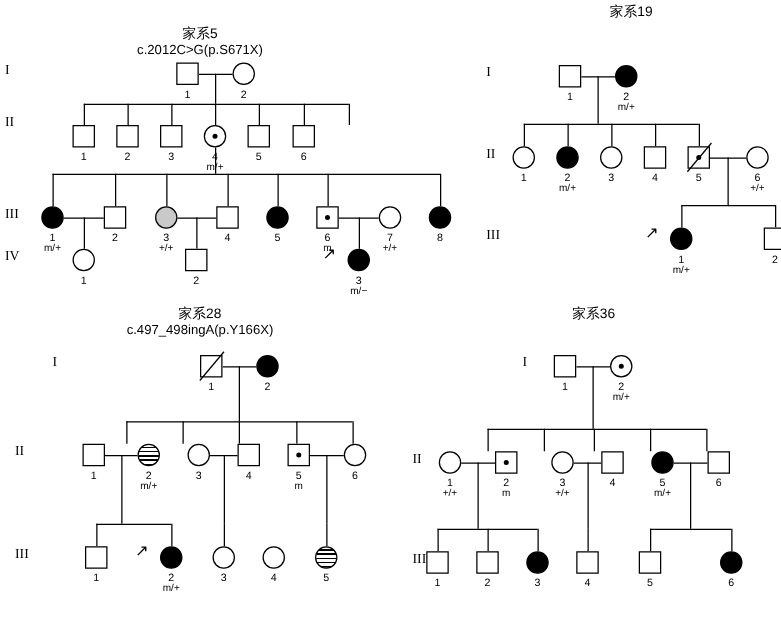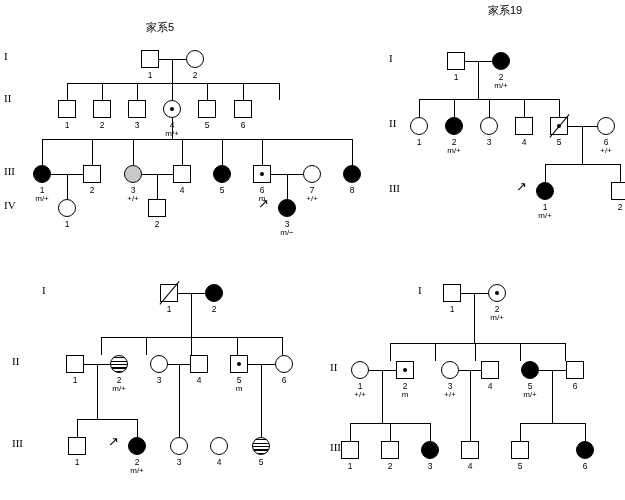--- a/index.html
+++ b/index.html
@@ -25,20 +25,21 @@
   .arrow{position:absolute;font-size:13px;line-height:13px;font-family:"DejaVu Sans",sans-serif;}
 </style>
 </head>
 <body>
 
 <div id="stage">
 
   <div class="panel" style="left:0;top:17px;width:320px;height:225px;">
     <div class="title" style="left:40px;top:4px;width:240px;">
       <div>家系5</div>
+      <div class="l2">c.2012C&gt;G(p.S671X)</div>
     </div>
 
     <div class="gen" style="left:4px;top:33px;">I</div>
     <div class="gen" style="left:4px;top:75px;">II</div>
     <div class="gen" style="left:4px;top:148px;">III</div>
     <div class="gen" style="left:4px;top:182px;">IV</div>
 
     <div class="ln h" style="left:159px;top:42px;width:27px;"></div>
     <div class="node sq" style="left:141px;top:33px;width:18px;height:18px;"></div>
     <div class="lbl" style="left:141px;top:53px;width:18px;">1</div>
@@ -189,20 +190,22 @@
     <div class="arrow" style="left:141px;top:180px;">↗</div>
     <div class="lbl" style="left:161px;top:202px;width:18px;">1</div>
     <div class="sub" style="left:155px;top:211px;width:30px;">m/+</div>
 
     <div class="node sq" style="left:236px;top:182px;width:18px;height:18px;"></div>
     <div class="lbl" style="left:236px;top:202px;width:18px;">2</div>
   </div>
 
   <div class="panel" style="left:0;top:245px;width:320px;height:255px;">
     <div class="title" style="left:40px;top:0px;width:240px;">
+      <div>家系28</div>
+      <div class="l2">c.497_498ingA(p.Y166X)</div>
     </div>
 
     <div class="gen" style="left:42px;top:39px;">I</div>
     <div class="gen" style="left:12px;top:110px;">II</div>
     <div class="gen" style="left:12px;top:192px;">III</div>
 
     <div class="ln h" style="left:178px;top:48px;width:27px;"></div>
     <div class="node sq" style="left:160px;top:39px;width:18px;height:18px;"></div>
     <div class="slash" style="left:169px;top:33px;height:30px;transform:rotate(40deg);"></div>
     <div class="lbl" style="left:160px;top:59px;width:18px;">1</div>
@@ -267,20 +270,21 @@
 
     <div class="node ci" style="left:210px;top:192px;width:18px;height:18px;"></div>
     <div class="lbl" style="left:210px;top:212px;width:18px;">4</div>
 
     <div class="node ci hatch" style="left:252px;top:192px;width:18px;height:18px;"></div>
     <div class="lbl" style="left:252px;top:212px;width:18px;">5</div>
   </div>
 
   <div class="panel" style="left:320px;top:245px;width:305px;height:255px;">
     <div class="title" style="left:30px;top:0px;width:250px;">
+      <div>家系36</div>
     </div>
 
     <div class="gen" style="left:98px;top:39px;">I</div>
     <div class="gen" style="left:10px;top:116px;">II</div>
     <div class="gen" style="left:10px;top:196px;">III</div>
 
     <div class="ln h" style="left:141px;top:48px;width:27px;"></div>
     <div class="node sq" style="left:123px;top:39px;width:18px;height:18px;"></div>
     <div class="lbl" style="left:123px;top:59px;width:18px;">1</div>
     <div class="node ci" style="left:168px;top:39px;width:18px;height:18px;">

